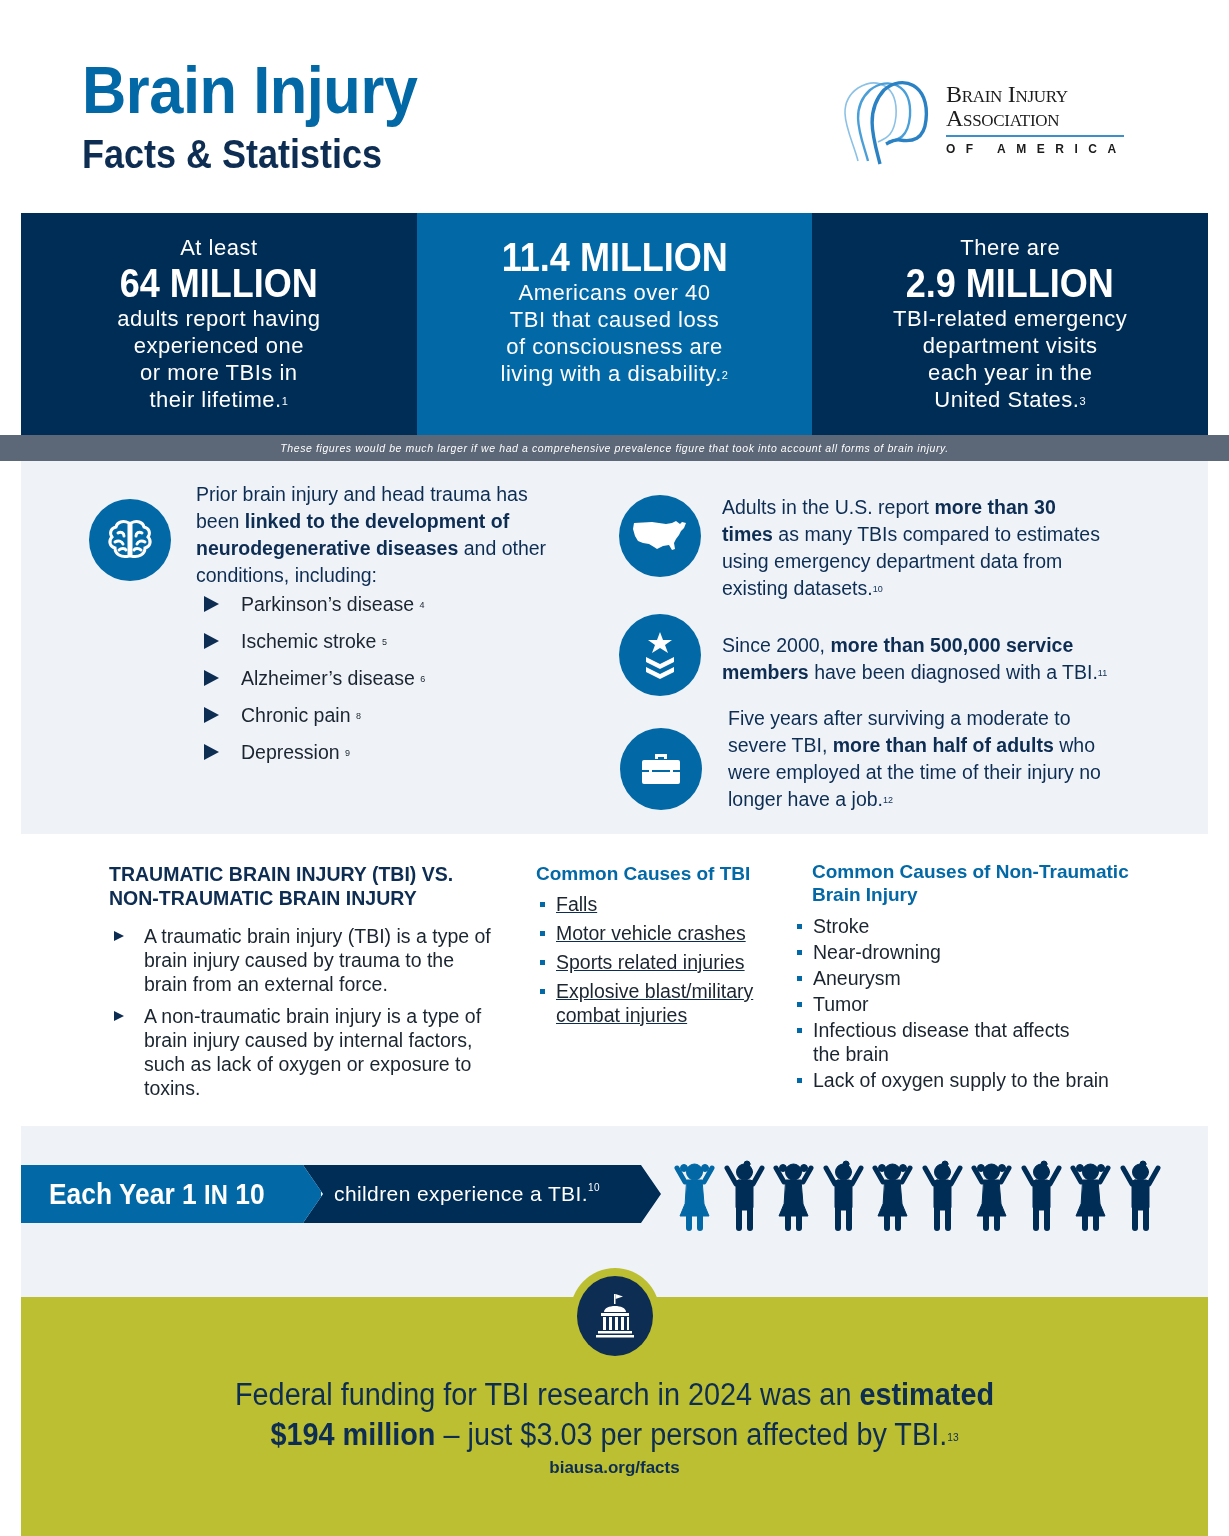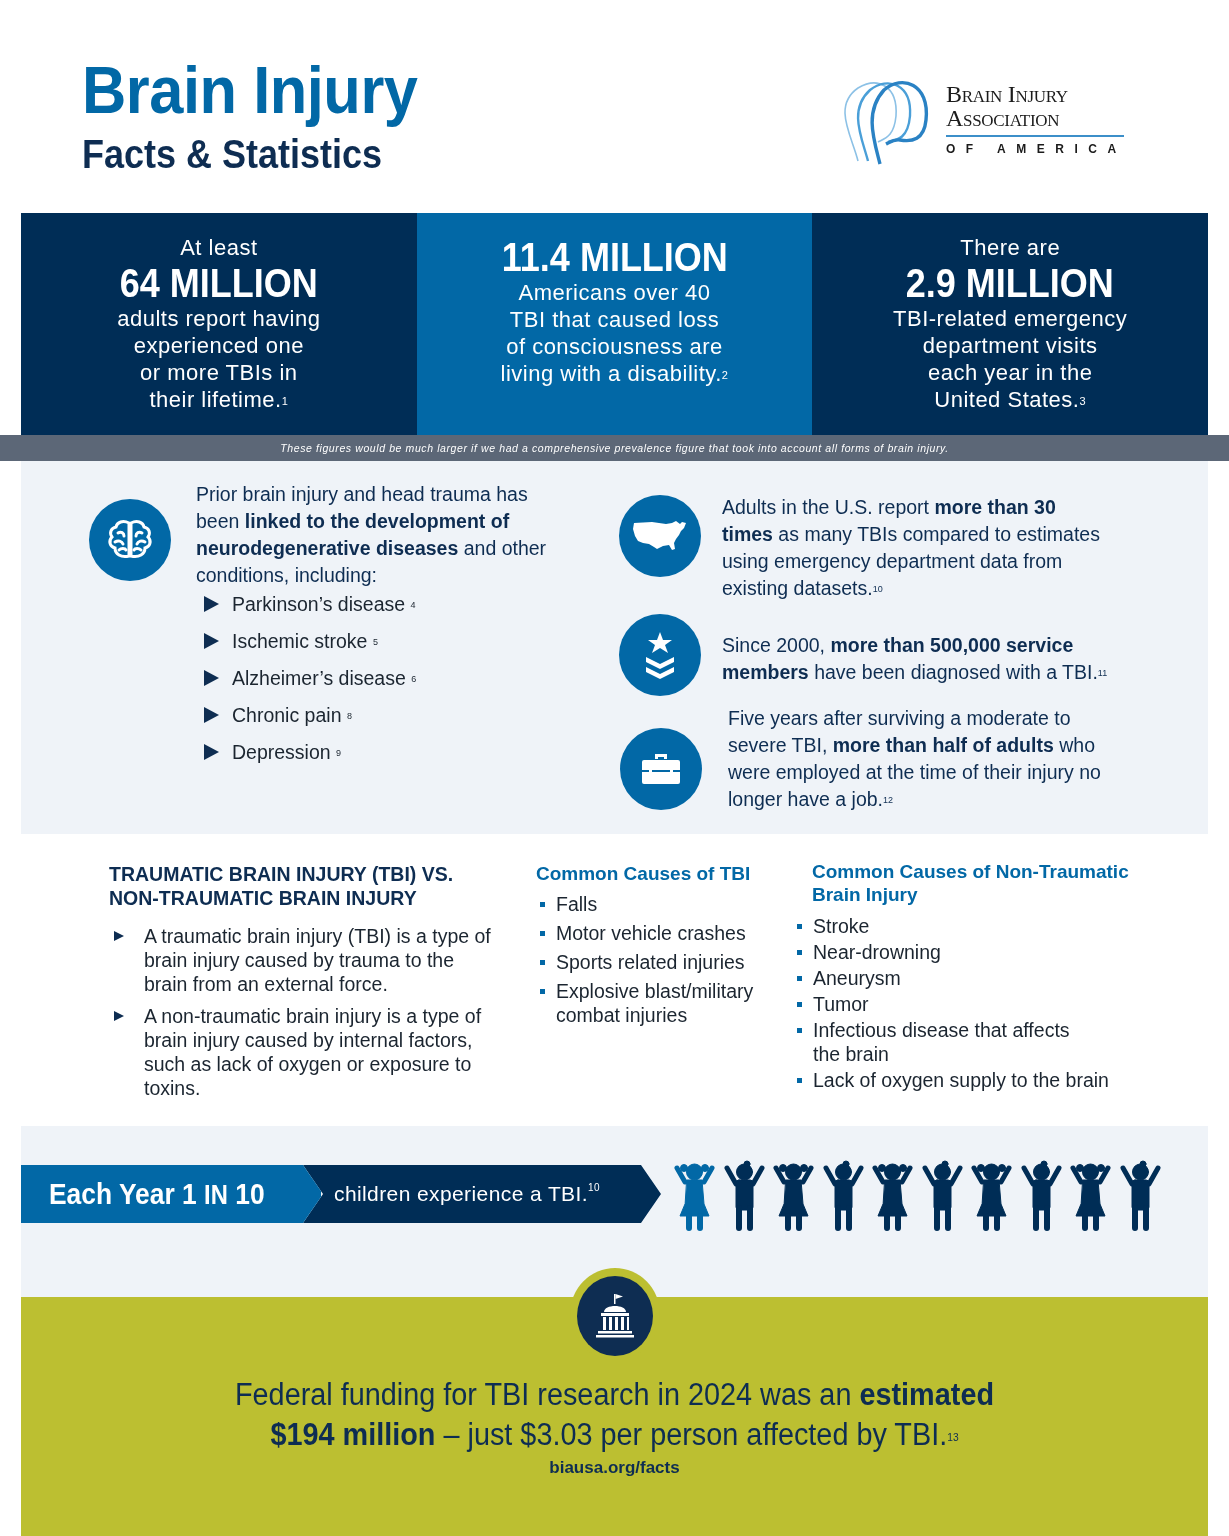--- a/index.html
+++ b/index.html
@@ -32,21 +32,21 @@
 
   #caption-bar { left: 0; top: 435px; width: 1229px; height: 26px; background: #5c6777; color: #fff; text-align: center; font-size: 10.5px; font-style: italic; line-height: 26px; letter-spacing: 0.6px; }
 
   
   #facts { left: 21px; top: 461px; width: 1187px; height: 373px; background: #eff3f8; }
   .icon-circle { position: absolute; width: 82px; height: 82px; border-radius: 50%; background: #0268a6; display: flex; align-items: center; justify-content: center; }
   .fact-text { position: absolute; font-size: 19.5px; line-height: 27px; color: #0e2d52; }
   .fact-text b { font-weight: 700; }
   .fact-text sup, .cond-list sup { font-size: 9px; vertical-align: top; position: relative; top: 1px; }
   .cond-list { position: absolute; left: 183px; top: 132px; list-style: none; }
-  .cond-list li { position: relative; padding-left: 28px; font-size: 19.5px; line-height: 22px; color: #1b2530; margin-bottom: 15px; }
+  .cond-list li { position: relative; padding-left: 37px; font-size: 19.5px; line-height: 22px; color: #1b2530; margin-bottom: 15px; }
   .cond-list li .tri { position: absolute; left: 0; top: 3px; width: 0; height: 0; border-top: 8px solid transparent; border-bottom: 8px solid transparent; border-left: 15px solid #0e2d52; }
 
   
   #tbi-head { left: 109px; top: 862px; font-size: 19.5px; font-weight: 700; line-height: 24px; color: #0e2d52; }
   .def-list { position: absolute; left: 112px; top: 924px; width: 380px; list-style: none; }
   .def-list li { position: relative; padding-left: 32px; font-size: 19.5px; line-height: 24px; color: #1b2530; margin-bottom: 8px; }
   .def-list li .tri { position: absolute; left: 2px; top: 7px; width: 0; height: 0; border-top: 5px solid transparent; border-bottom: 5px solid transparent; border-left: 10px solid #0e2d52; }
   .cause-head { position: absolute; font-size: 19px; font-weight: 700; color: #0268a6; line-height: 23px; }
   .cause-list { position: absolute; list-style: none; }
   .cause-list li { position: relative; padding-left: 18px; font-size: 19.5px; line-height: 24px; color: #1b2530; margin-bottom: 5px; }
@@ -177,21 +177,21 @@
 <div id="tbi-head" class="abs">
   <div>TRAUMATIC BRAIN INJURY (TBI) VS.</div>
   <div>NON-TRAUMATIC BRAIN INJURY</div>
 </div>
 <ul class="def-list">
   <li><span class="tri"></span><span>A traumatic brain injury (TBI) is a type of brain injury caused by trauma to the brain from an external force.</span></li>
   <li><span class="tri"></span><span>A non-traumatic brain injury is a type of brain injury caused by internal factors, such as lack of oxygen or exposure to toxins.</span></li>
 </ul>
 
 <div class="cause-head" style="left:536px; top:862px;">Common Causes of TBI</div>
-<ul class="cause-list" style="left:538px; top:892px; width:240px;">
+<ul class="cause-list" style="left:538px; top:892px; width:240px;text-decoration:underline;">
   <li><span class="sq"></span><span>Falls</span></li>
   <li><span class="sq"></span><span>Motor vehicle crashes</span></li>
   <li><span class="sq"></span><span>Sports related injuries</span></li>
   <li style="line-height:24px;"><span class="sq"></span><span>Explosive blast/military combat injuries</span></li>
 </ul>
 
 <div class="cause-head" style="left:812px; top:860px; width:340px;">Common Causes of Non-Traumatic Brain Injury</div>
 <ul id="nontbi-list" class="cause-list" style="left:795px; top:914px; width:360px;">
   <li><span class="sq"></span><span>Stroke</span></li>
   <li><span class="sq"></span><span>Near-drowning</span></li>

